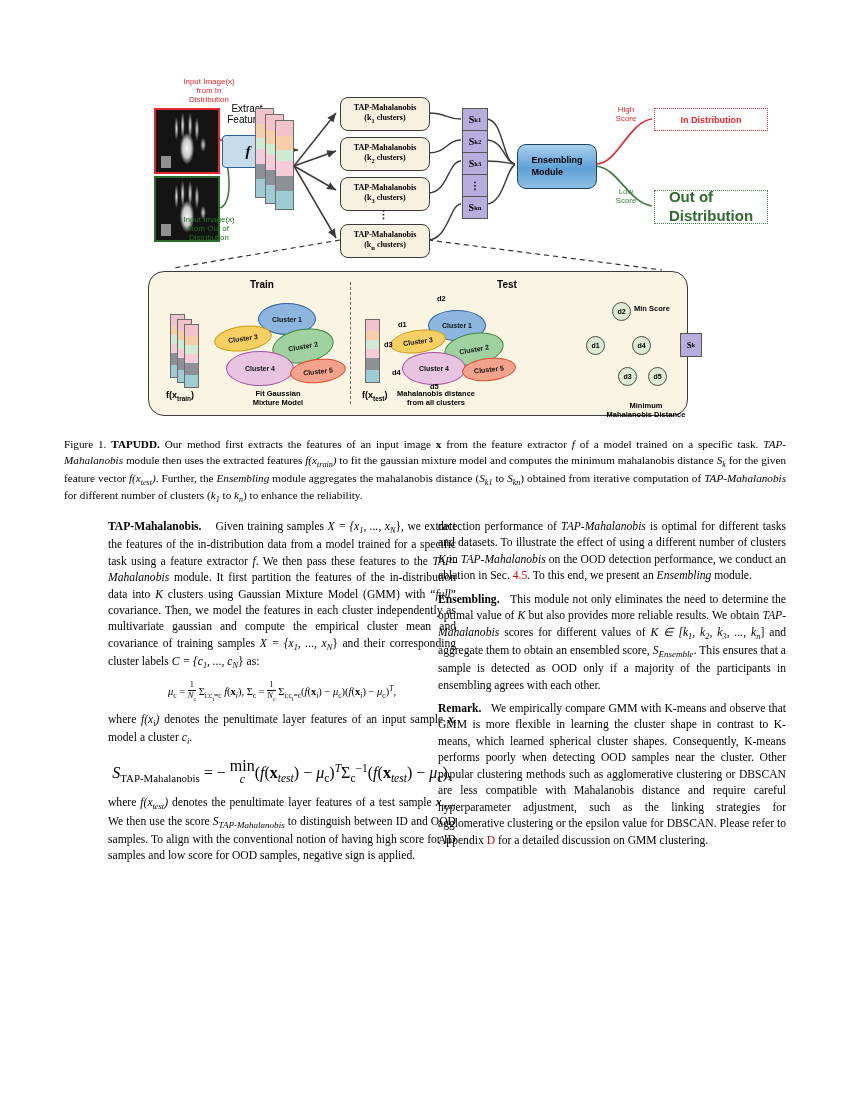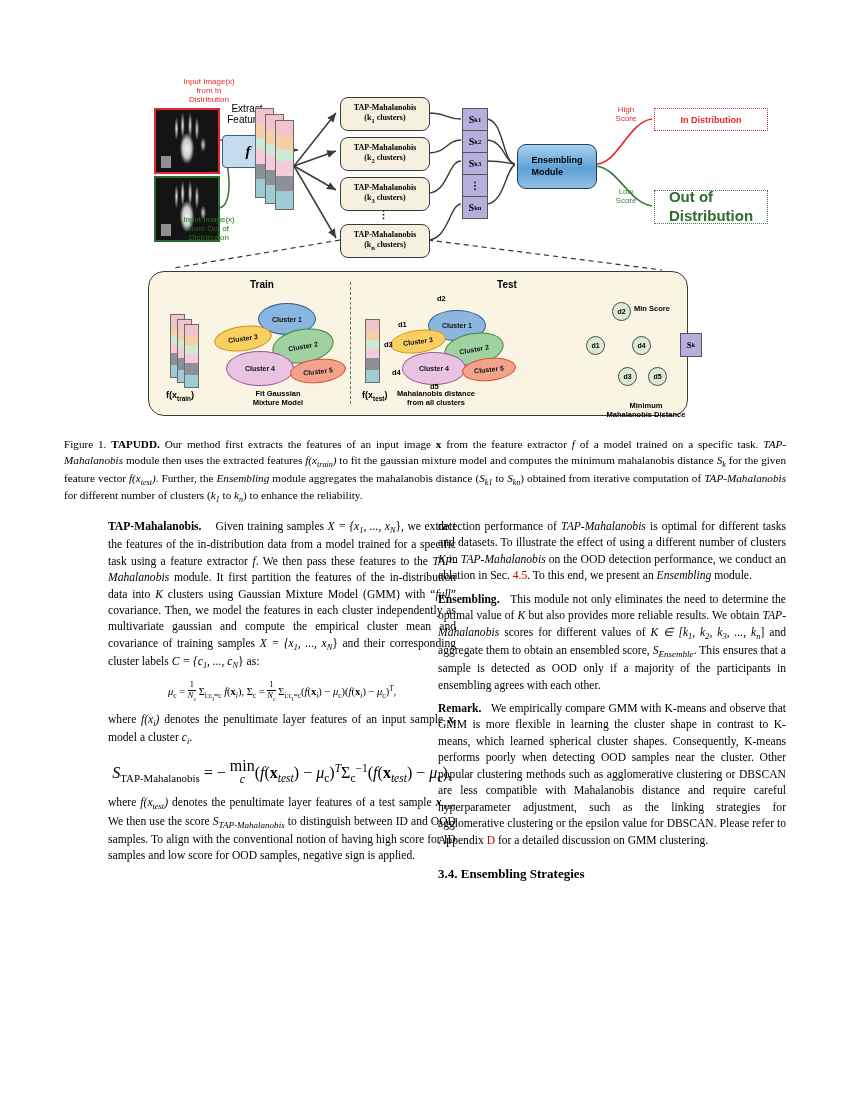--- a/index.html
+++ b/index.html
@@ -601,17 +601,16 @@
     <p class="para nofirst">
       <span class="runhead">Ensembling.</span>&nbsp;&nbsp;&nbsp;<span>This module not only eliminates the need to determine the optimal value of </span><span class="mth">K</span><span> but also provides more reliable results. We obtain </span><i>TAP-Mahalanobis</i><span> scores for different values of </span><span class="mth">K</span><span class="mth"><span> ∈ [k</span><sub>1</sub><span>, k</span><sub>2</sub><span>, k</span><sub>3</sub><span>, ..., k</span><sub>n</sub></span><span>] and aggregate them to obtain an ensembled score, </span><span class="mth"><span>S</span><sub class="sc">Ensemble</sub></span><span>. This ensures that a sample is detected as OOD only if a majority of the participants in ensembling agrees with each other.</span>
     </p>
 
     <span class="gap"></span>
 
     <p class="para nofirst">
       <span class="runhead">Remark.</span>&nbsp;&nbsp;&nbsp;<span>We empirically compare GMM with K-means and observe that GMM is more flexible in learning the cluster shape in contrast to K-means, which learned spherical cluster shapes. Consequently, K-means performs poorly when detecting OOD samples near the cluster. Other popular clustering methods such as agglomerative clustering or DBSCAN are less compatible with Mahalanobis distance and require careful hyperparameter adjustment, such as the linking strategies for agglomerative clustering or the epsilon value for DBSCAN. Please refer to Appendix </span><a class="red" style="text-decoration:none">D</a><span> for a detailed discussion on GMM clustering.</span>
     </p>
 
-    <h2 class="sec-head">3.4. Ensembling Strategies</h2>
 
   </div>
 
 </div>
 
 </body></html>

